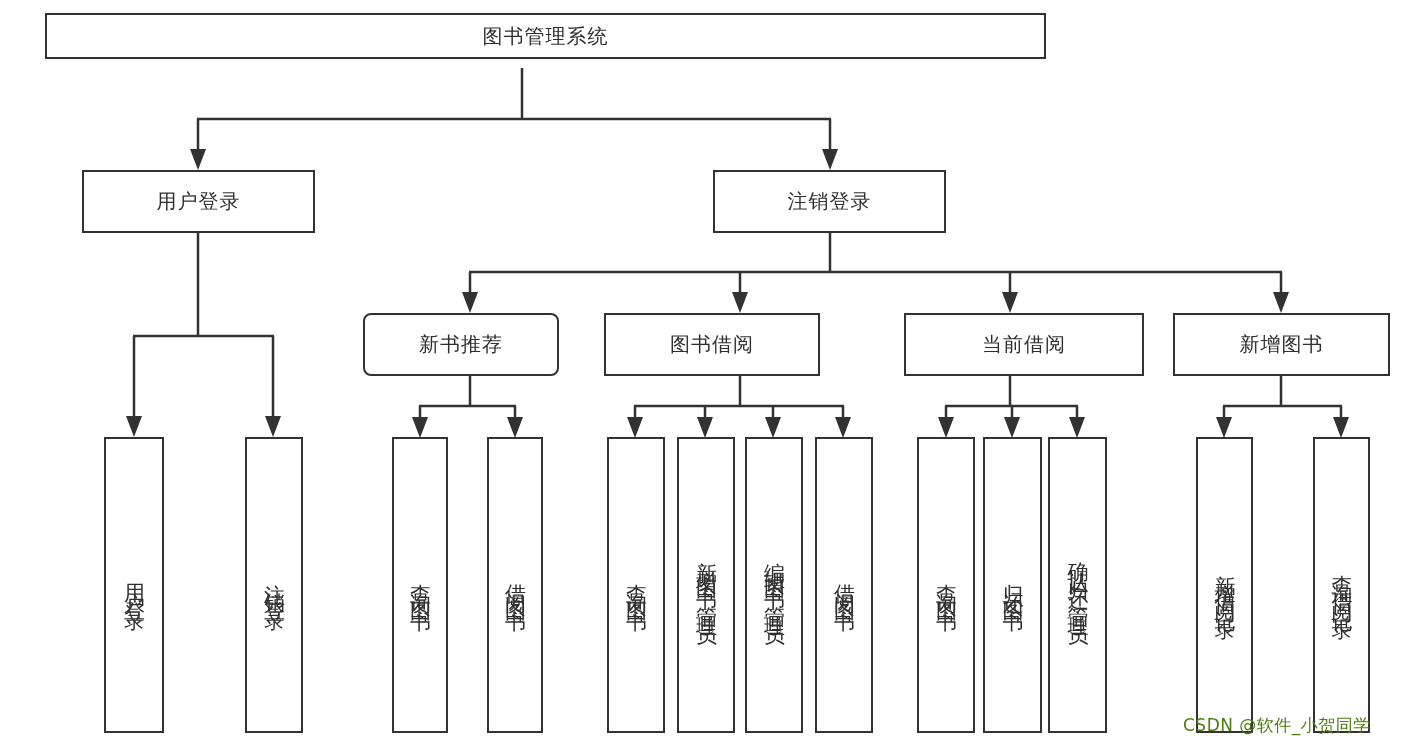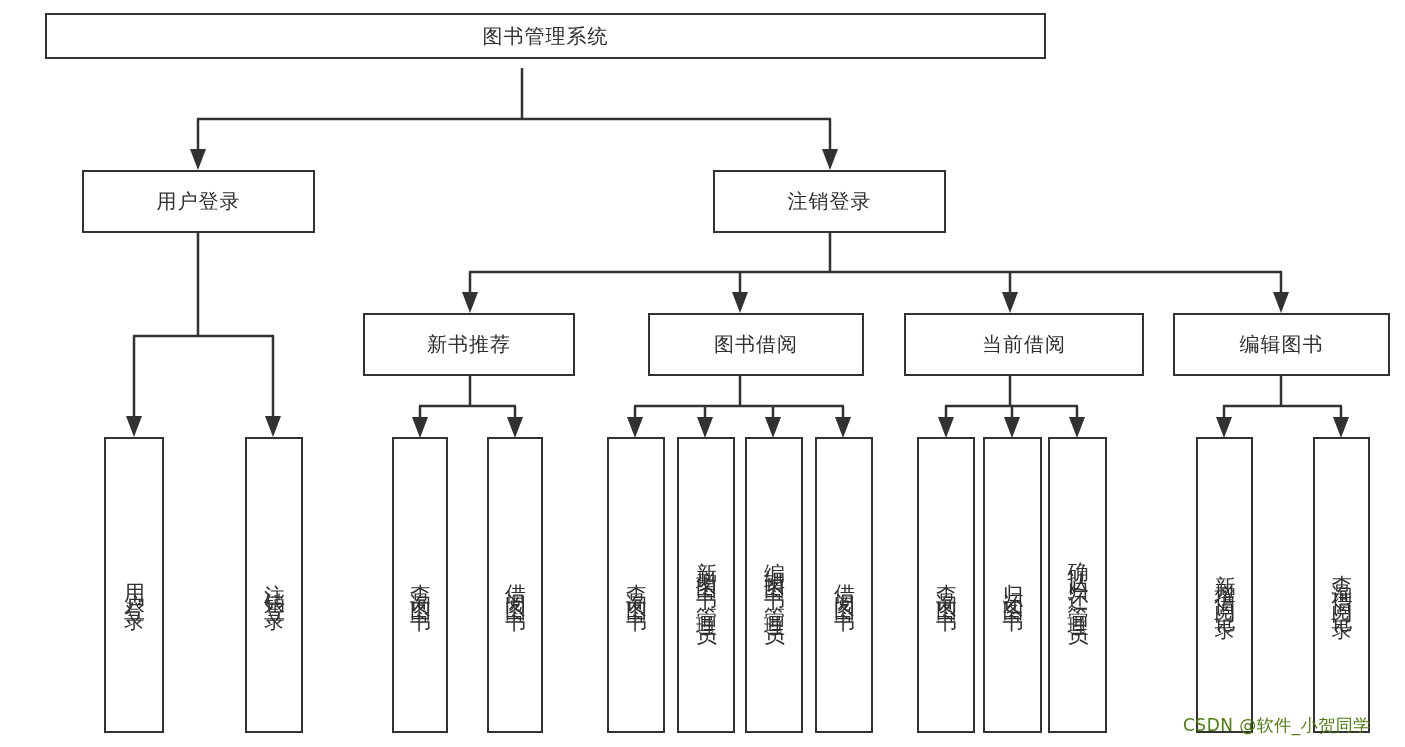--- a/index.html
+++ b/index.html
@@ -77,31 +77,31 @@
     <span>图书管理系统</span>
   </div>
 
   <div class="node hnode" style="left:82px; top:170px; width:233px; height:63px;">
     <span>用户登录</span>
   </div>
   <div class="node hnode" style="left:713px; top:170px; width:233px; height:63px;">
     <span>注销登录</span>
   </div>
 
-  <div class="node hnode" style="left:363px; top:313px; width:212px; height:63px;">
+  <div class="node hnode" style="left:363px; top:313px; width:196px; height:63px;border-radius:8px;">
     <span>新书推荐</span>
   </div>
-  <div class="node hnode" style="left:648px; top:313px; width:216px; height:63px;">
+  <div class="node hnode" style="left:604px; top:313px; width:216px; height:63px;">
     <span>图书借阅</span>
   </div>
   <div class="node hnode" style="left:904px; top:313px; width:240px; height:63px;">
     <span>当前借阅</span>
   </div>
   <div class="node hnode" style="left:1173px; top:313px; width:217px; height:63px;">
-    <span>编辑图书</span>
+    <span>新增图书</span>
   </div>
 
   <div class="node vnode" style="left:104px; top:437px; width:60px; height:296px;">
     <span class="vtext">用户登录</span>
   </div>
   <div class="node vnode" style="left:245px; top:437px; width:58px; height:296px;">
     <span class="vtext">注销登录</span>
   </div>
 
   <div class="node vnode" style="left:392px; top:437px; width:56px; height:296px;">

